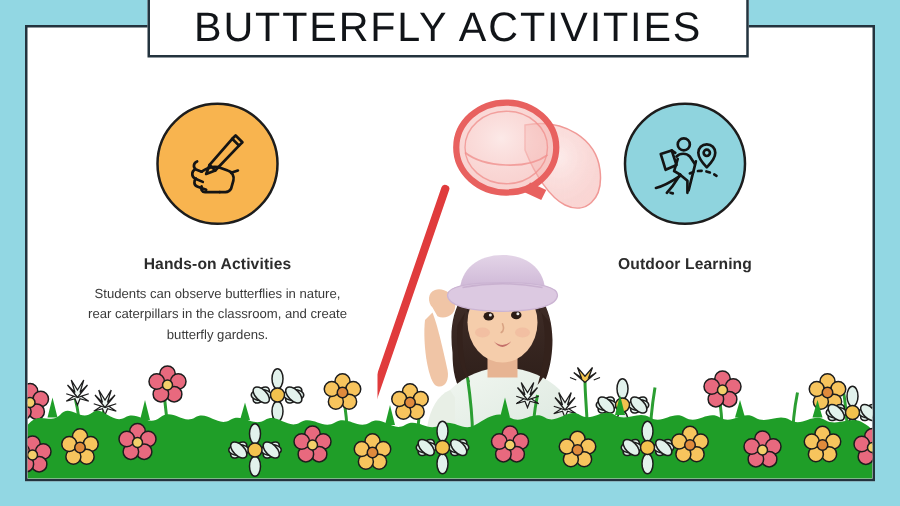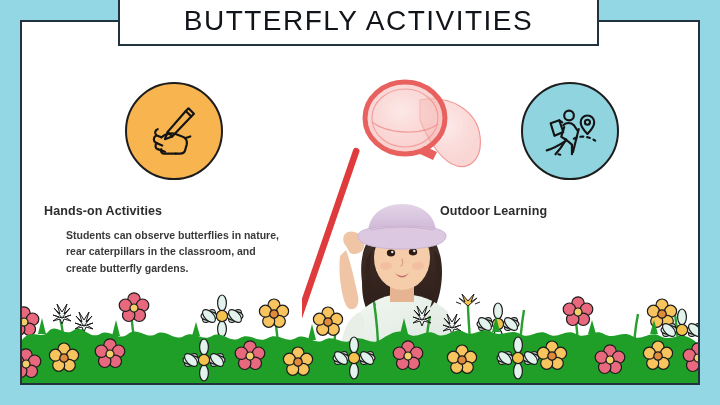--- a/index.html
+++ b/index.html
@@ -20,48 +20,48 @@
   }
 
   
   .title-box{
     position:absolute;left:118px;top:-4px;width:481px;height:50px;
     background:#ffffff;border:2px solid #23333e;box-sizing:border-box;
     display:flex;align-items:center;justify-content:center;
     z-index:40;
   }
   .title-text{
-    font-size:28px;letter-spacing:1.5px;color:#111418;
+    font-size:33px;letter-spacing:1.5px;color:#111418;
     font-weight:400;line-height:1;white-space:nowrap;
   }
 
   
-  .col{position:absolute;top:60px;width:260px;z-index:20;}
+  .col{position:absolute;top:60px;width:260px;text-align:center;z-index:20;}
   .col.left{left:22px;}
-  .col.right{left:418px;}
+  .col.right{left:396px;}
 
   .circle{
     width:98px;height:98px;border-radius:50%;
     margin:0 auto 24px auto;
     border:2.5px solid #1d1d1d;
     display:flex;align-items:center;justify-content:center;
     box-sizing:border-box;
   }
   .circle.orange{background:#f7b martin;}
   .circle.orange{background:#f9b košice;}
   .circle.orange{background:#f8b44f;}
   .circle.blue{background:#8fd4de;}
 
   .card-title{
     font-size:12.5px;font-weight:bold;color:#2c2c2c;
     margin:0 0 9px 0;letter-spacing:.1px;
   }
   .card-body{
     font-size:10.5px;line-height:1.55;color:#3a3a3a;
-    margin:0 auto;width:216px;font-weight:bold;
+    margin:0 auto;width:216px;
   }
 
   
   .grass-band{
     position:absolute;left:0;bottom:0;width:676px;height:105px;z-index:25;
     pointer-events:none;
   }
   .grass-band svg{display:block;width:100%;height:100%;}
 
   

